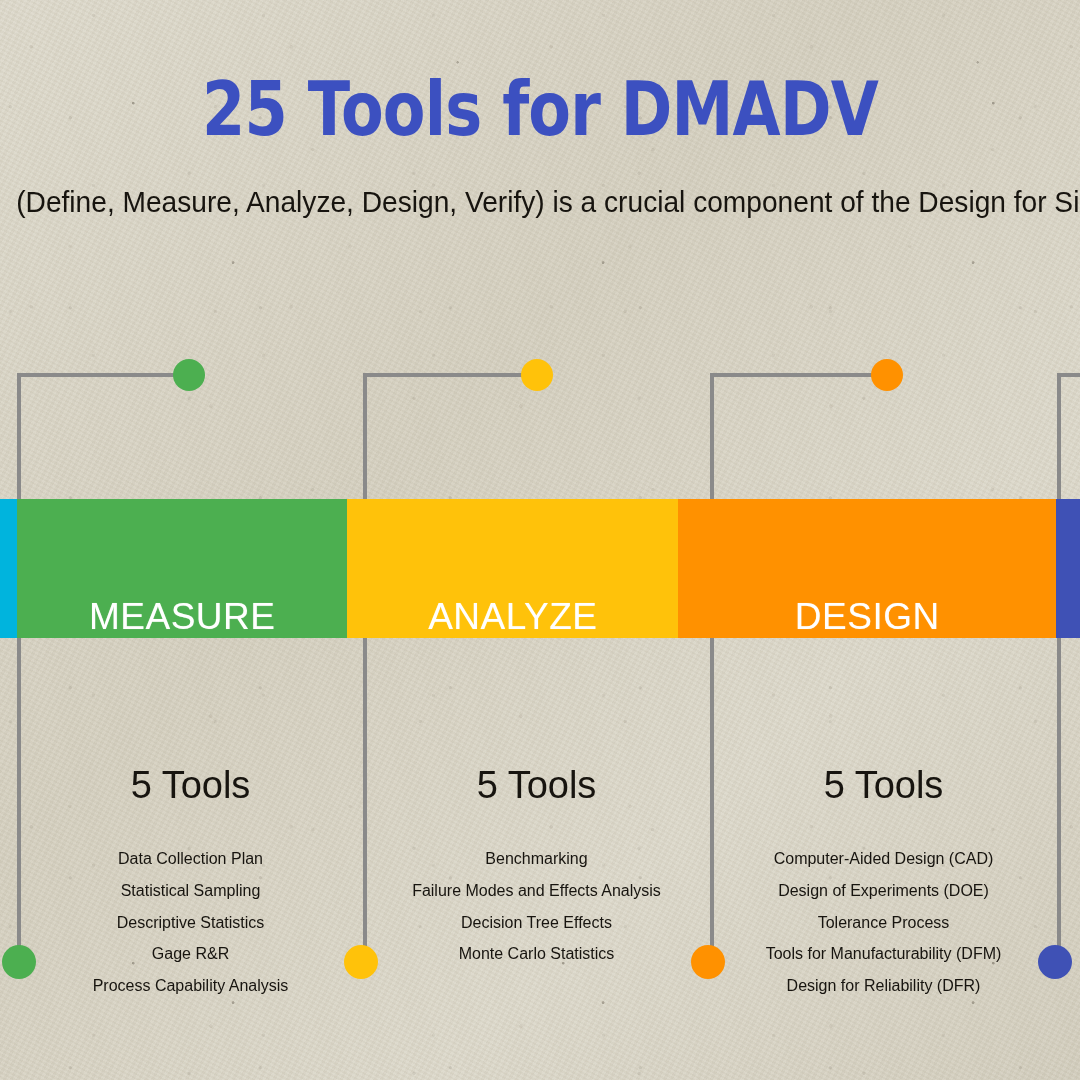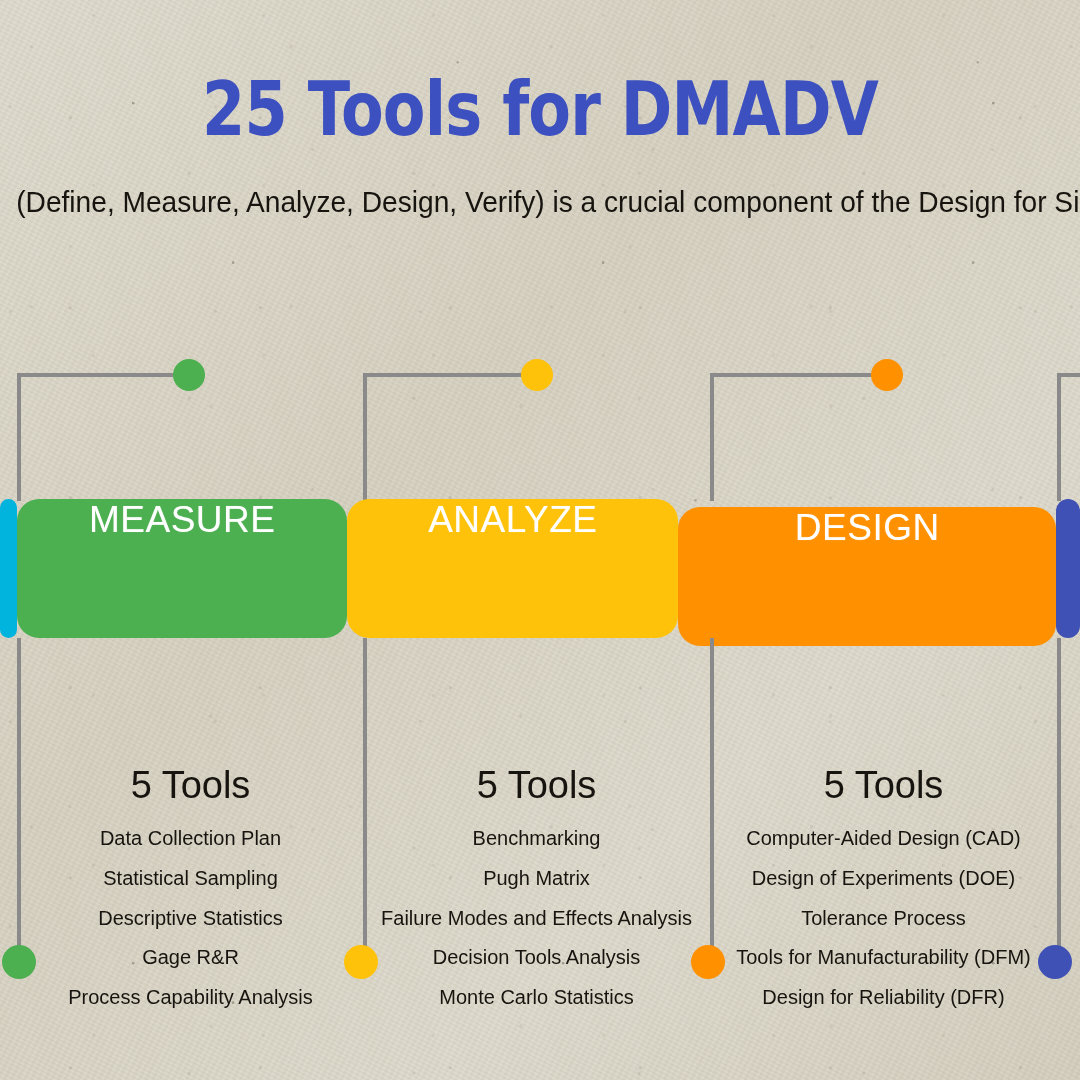--- a/index.html
+++ b/index.html
@@ -95,23 +95,22 @@
     top: 499px;
     left: 0;
     width: 1080px;
     height: 139px;
     display: flex;
   }
   .phase-band {
     height: 100%;
     position: relative;
     display: flex;
-    align-items: flex-start;
+    align-items: flex-end;
     justify-content: center;
-    border-radius: 22px;
   }
   .phase-band-label {
     font-family: "Liberation Sans", sans-serif;
     font-size: 37px;
     color: #fff;
     letter-spacing: 0.5px;
     white-space: nowrap;
     text-shadow: 0 0 1px rgba(255,255,255,0.45);
   }
 
@@ -136,26 +135,26 @@
 
   
   .col-block {
     position: absolute;
     text-align: center;
   }
   .col-count {
     font-family: "Liberation Sans", sans-serif;
     font-size: 38px;
     color: #17140f;
-    margin-bottom: 12px;
+    margin-bottom: 36px;
     white-space: nowrap;
   }
   .col-tools {
     font-family: "Liberation Sans", sans-serif;
-    font-size: 20px;
+    font-size: 16px;
     color: #17140f;
     line-height: 1.99;
     white-space: nowrap;
   }
   .col-tool-item { display: block; }
 </style>
 </head>
 <body>
 
 <div id="paper-bg"></div>
@@ -179,21 +178,21 @@
 <div id="phase-strip">
   <div class="phase-band" style="width:18px; background:#00b4dd;">
     <span class="phase-band-label"></span>
   </div>
   <div class="phase-band" style="width:346px; background:#4caf50;">
     <span class="phase-band-label">MEASURE</span>
   </div>
   <div class="phase-band" style="width:347px; background:#ffc20a;">
     <span class="phase-band-label">ANALYZE</span>
   </div>
-  <div class="phase-band" style="width:396px; background:#ff9100;margin-top:8px;">
+  <div class="phase-band" style="width:396px; background:#ff9100;">
     <span class="phase-band-label">DESIGN</span>
   </div>
   <div class="phase-band" style="width:25px; background:#3f51b5;">
     <span class="phase-band-label"></span>
   </div>
 </div>
 
 <div class="connector-bottom" style="left:17px; top:638px; height:324px;"></div>
 <div class="node-dot bottom" style="left:2px; top:945px; background:#4caf50;"></div>
 
@@ -214,23 +213,22 @@
     <span class="col-tool-item">Descriptive Statistics</span>
     <span class="col-tool-item">Gage R&amp;R</span>
     <span class="col-tool-item">Process Capability Analysis</span>
   </div>
 </div>
 
 <div class="col-block" style="left:363px; top:764px; width:347px;">
   <div class="col-count">5 Tools</div>
   <div class="col-tools">
     <span class="col-tool-item">Benchmarking</span>
-    <span class="col-tool-item">Pugh Matrix</span>
     <span class="col-tool-item">Failure Modes and Effects Analysis</span>
-    <span class="col-tool-item">Decision Tools Analysis</span>
+    <span class="col-tool-item">Decision Tree Effects</span>
     <span class="col-tool-item">Monte Carlo Statistics</span>
   </div>
 </div>
 
 <div class="col-block" style="left:710px; top:764px; width:347px;">
   <div class="col-count">5 Tools</div>
   <div class="col-tools">
     <span class="col-tool-item">Computer-Aided Design (CAD)</span>
     <span class="col-tool-item">Design of Experiments (DOE)</span>
     <span class="col-tool-item">Tolerance Process</span>

